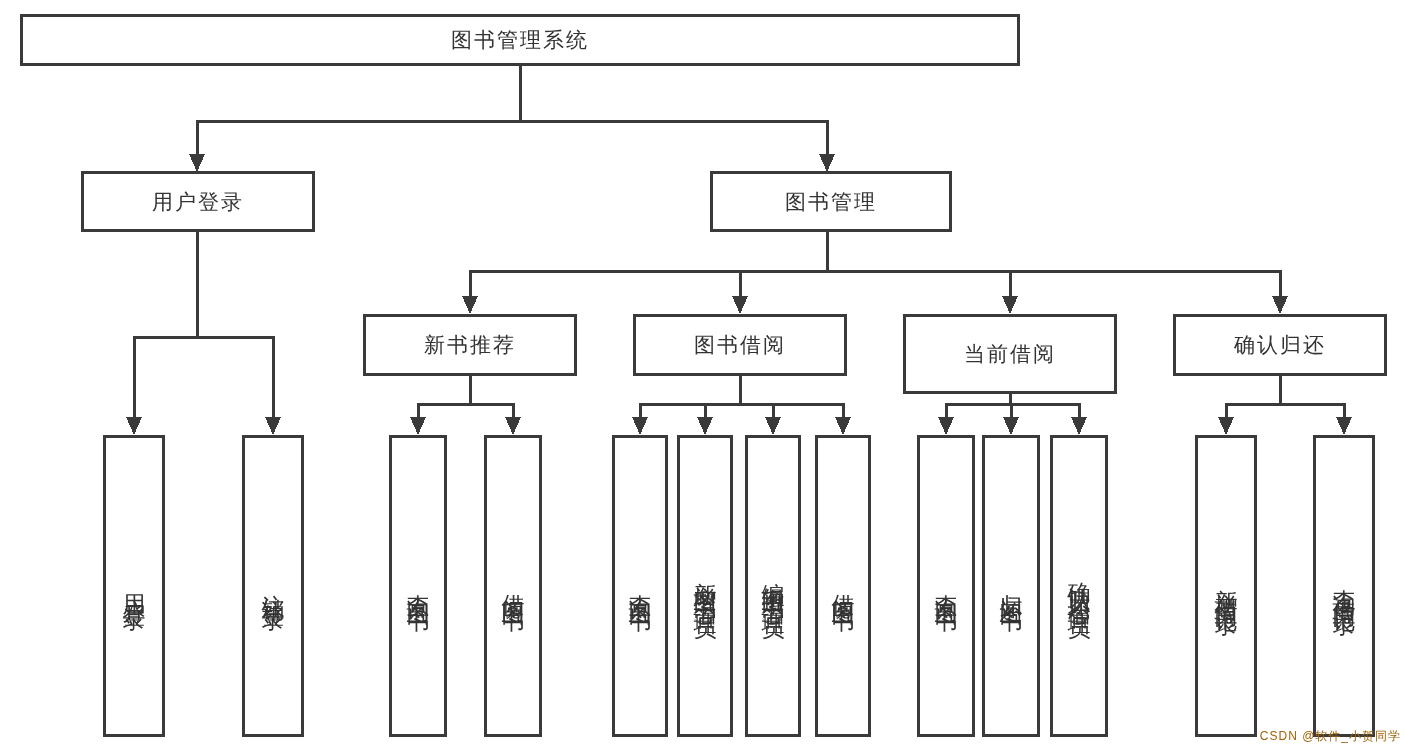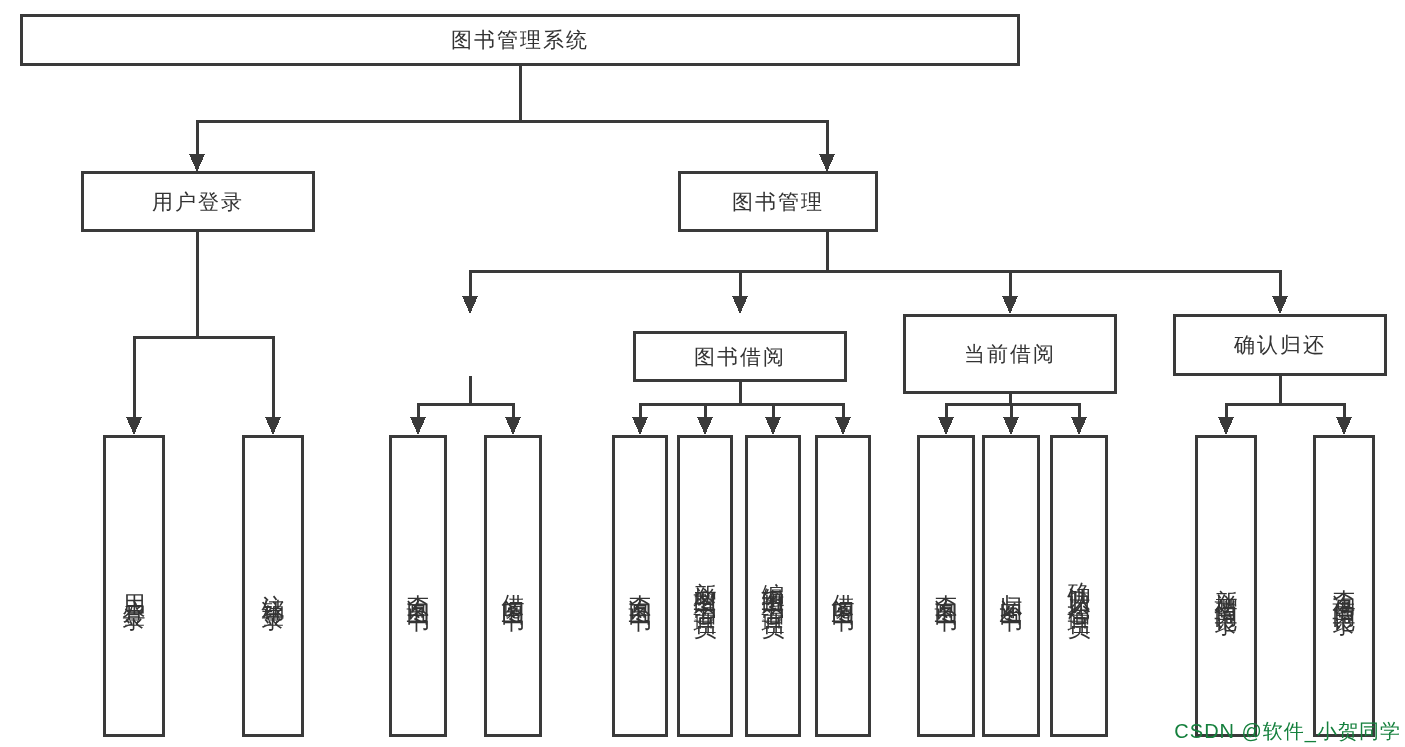--- a/index.html
+++ b/index.html
@@ -41,22 +41,22 @@
     writing-mode:vertical-rl;
     text-orientation:mixed;
     font-size:23px;
     letter-spacing:5px;
     white-space:nowrap;
     line-height:1;
   }
   .watermark{
     position:absolute;
     right:4px;bottom:2px;
-    font-size:20px;
-    color:#15803d;
+    font-size:12px;
+    color:#a16207;
     letter-spacing:1px;
     z-index:5;
     white-space:nowrap;
     margin-top:48px;
   }
 </style>
 </head>
 <body>
 
 <div class="canvas">
@@ -123,25 +123,28 @@
     <polygon points="1336,417 1352,417 1344,435"></polygon>
   </svg>
 
   <div class="node h" style="left:20px;top:14px;width:1000px;height:52px">
     <span class="label">图书管理系统</span>
   </div>
 
   <div class="node h" style="left:81px;top:171px;width:234px;height:61px">
     <span class="label">用户登录</span>
   </div>
-  <div class="node h" style="left:678px;top:171px;width:200px;height:61px">
+  <div class="node h" style="left:710px;top:171px;width:242px;height:61px">
     <span class="label">图书管理</span>
   </div>
 
-  <div class="node h" style="left:633px;top:331px;width:214px;height:51px">
+  <div class="node h" style="left:363px;top:314px;width:214px;height:62px">
+    <span class="label">新书推荐</span>
+  </div>
+  <div class="node h" style="left:633px;top:314px;width:214px;height:62px">
     <span class="label">图书借阅</span>
   </div>
   <div class="node h" style="left:903px;top:314px;width:214px;height:80px">
     <span class="label">当前借阅</span>
   </div>
   <div class="node h" style="left:1173px;top:314px;width:214px;height:62px">
     <span class="label">确认归还</span>
   </div>
 
   <div class="node v" style="left:103px;top:435px;width:62px;height:302px">

